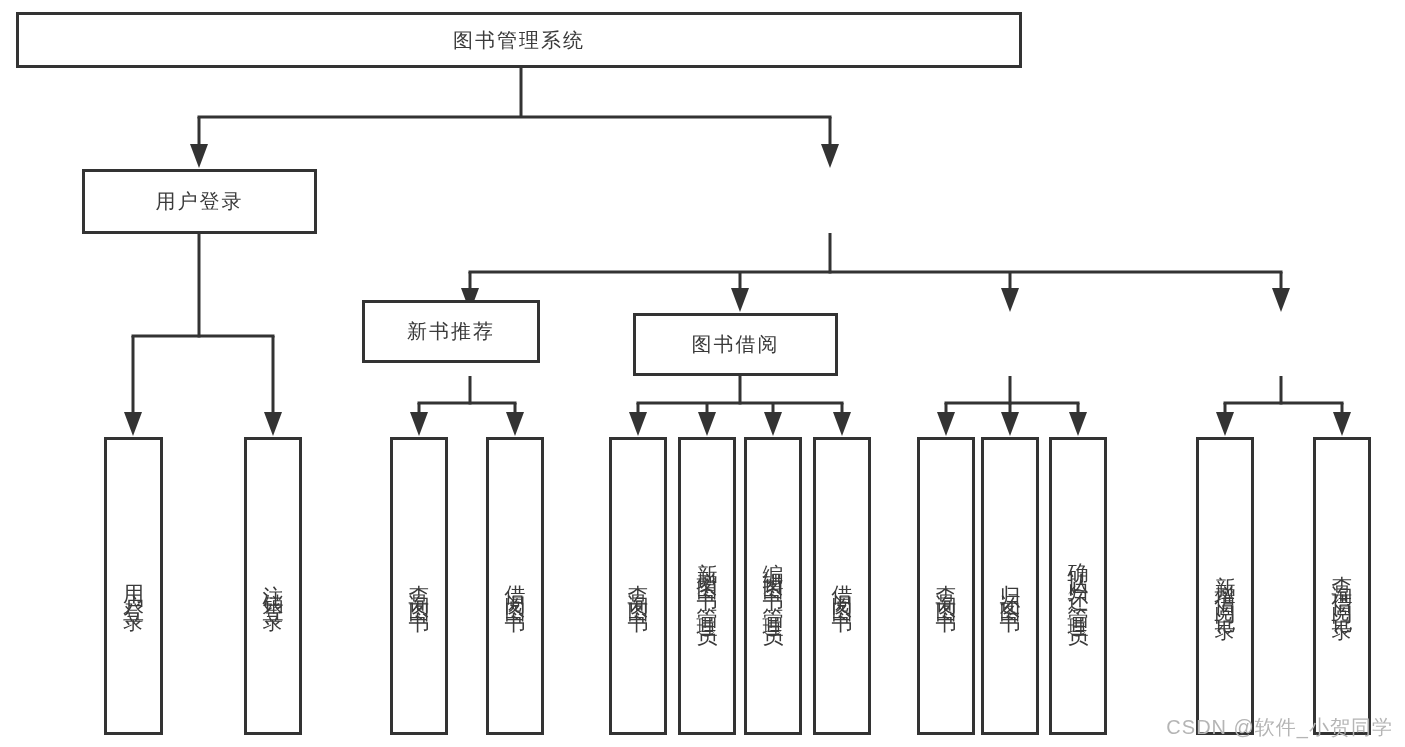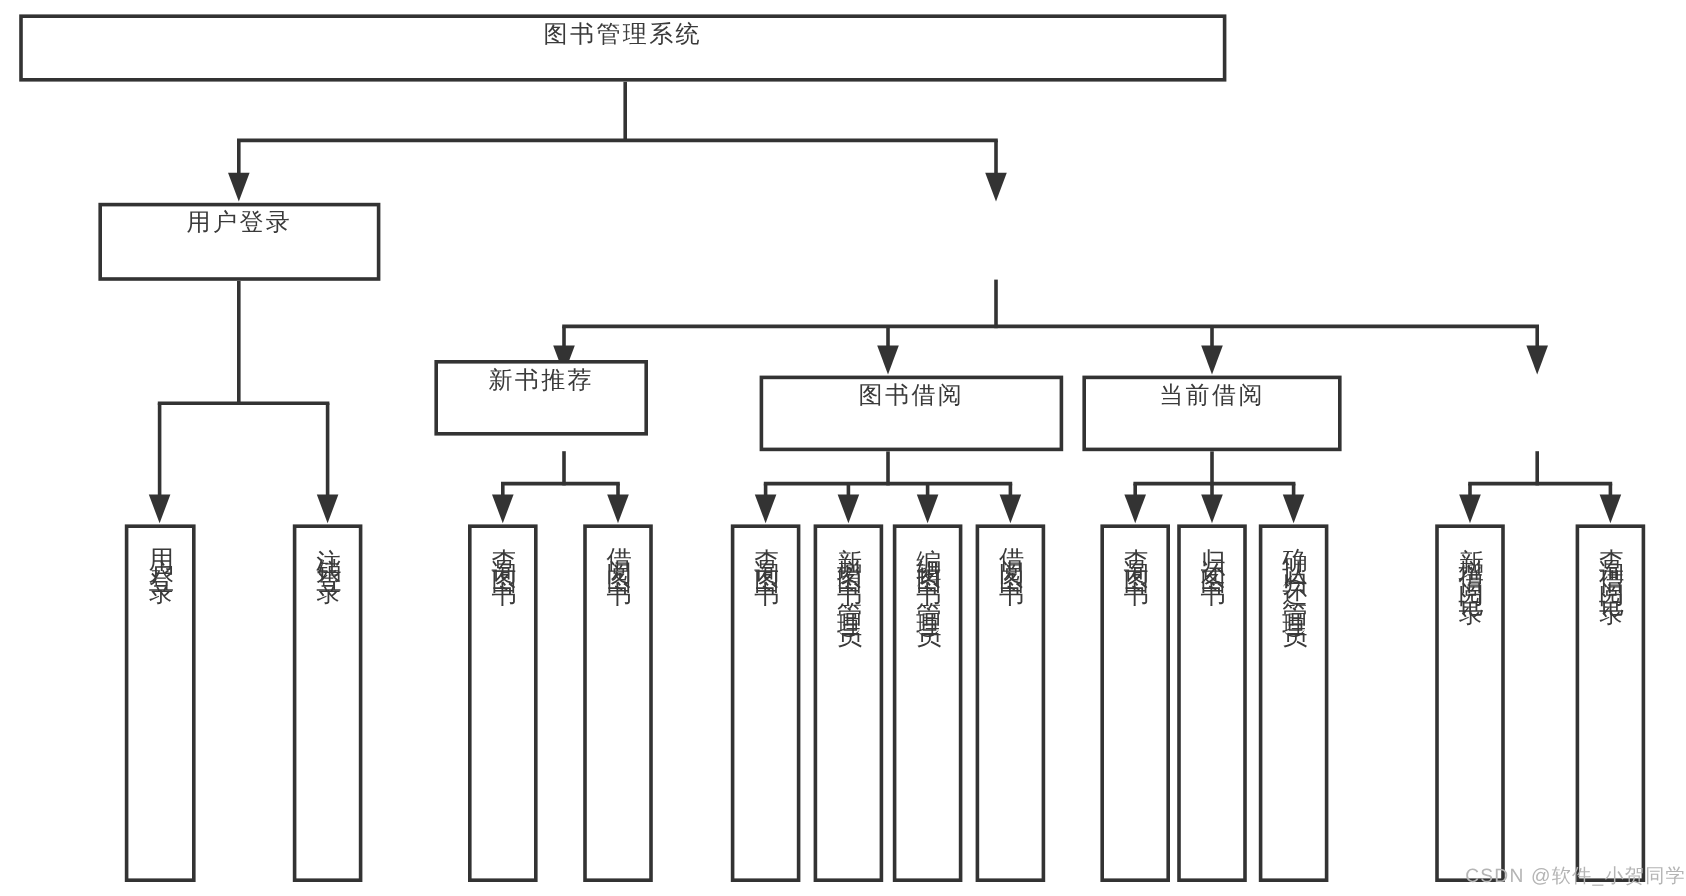--- a/index.html
+++ b/index.html
@@ -17,36 +17,36 @@
     font-family:"Liberation Sans","DejaVu Sans",sans-serif;
   }
   .wires{position:absolute;left:0;top:0;width:1405px;height:747px;}
   .wires line{stroke:var(--ink);stroke-width:3;}
   .wires polygon{fill:var(--ink);}
   .node{
     position:absolute;
     box-sizing:border-box;
     background:var(--fill);
     border:3px solid var(--ink);
-    display:flex;justify-content:center;
+    display:flex;align-items:center;justify-content:center;
     color:var(--text);
   }
   .node.h span{font-size:20px;letter-spacing:2px;white-space:nowrap;}
   .node.v span{
     writing-mode:vertical-lr;
     text-orientation:mixed;
     font-size:21px;
     letter-spacing:9px;
     white-space:nowrap;
   }
   .watermark{
     position:absolute;
-    right:0;bottom:6px;
+    right:12px;bottom:6px;
     color:var(--wm);
-    font-size:16px;
+    font-size:20px;
     letter-spacing:1px;
     white-space:nowrap;
     margin-top:18px;
   }
 </style>
 </head>
 <body>
 
 <div class="stage">
 
@@ -116,25 +116,22 @@
     <span>图书管理系统</span>
   </div>
 
   <div class="node h" style="left:82px;top:169px;width:235px;height:65px">
     <span>用户登录</span>
   </div>
 
   <div class="node h" style="left:362px;top:300px;width:178px;height:63px">
     <span>新书推荐</span>
   </div>
-  <div class="node h" style="left:633px;top:313px;width:253px;height:63px">
+  <div class="node h" style="left:633px;top:313px;width:205px;height:63px">
     <span>图书借阅</span>
-  </div>
-  <div class="node h" style="left:902px;top:313px;width:216px;height:63px">
-    <span>当前借阅</span>
   </div>
 
   <div class="node v" style="left:104px;top:437px;width:59px;height:298px">
     <span>用户登录</span>
   </div>
   <div class="node v" style="left:244px;top:437px;width:58px;height:298px">
     <span>注销登录</span>
   </div>
 
   <div class="node v" style="left:390px;top:437px;width:58px;height:298px">

